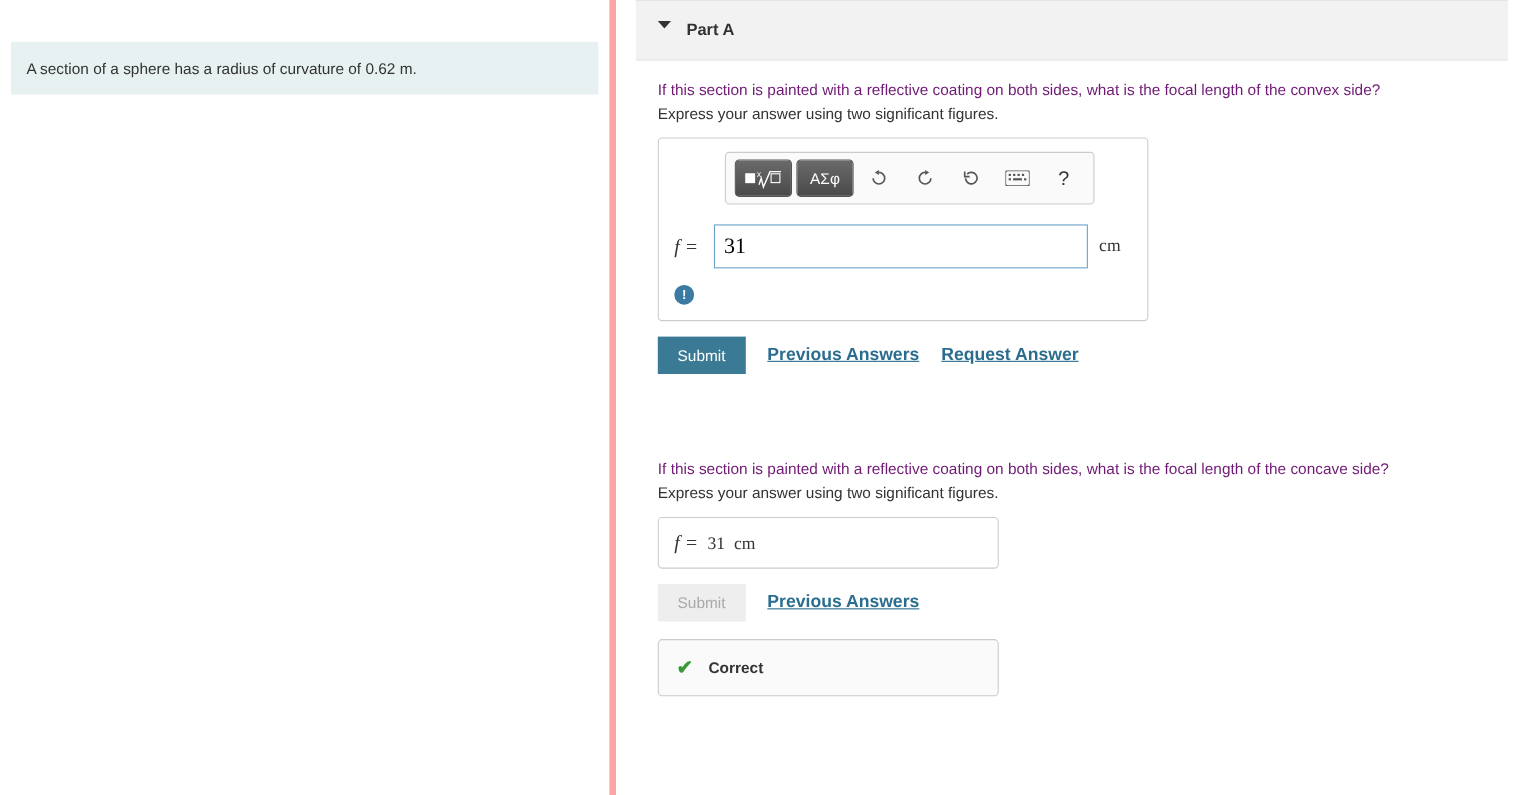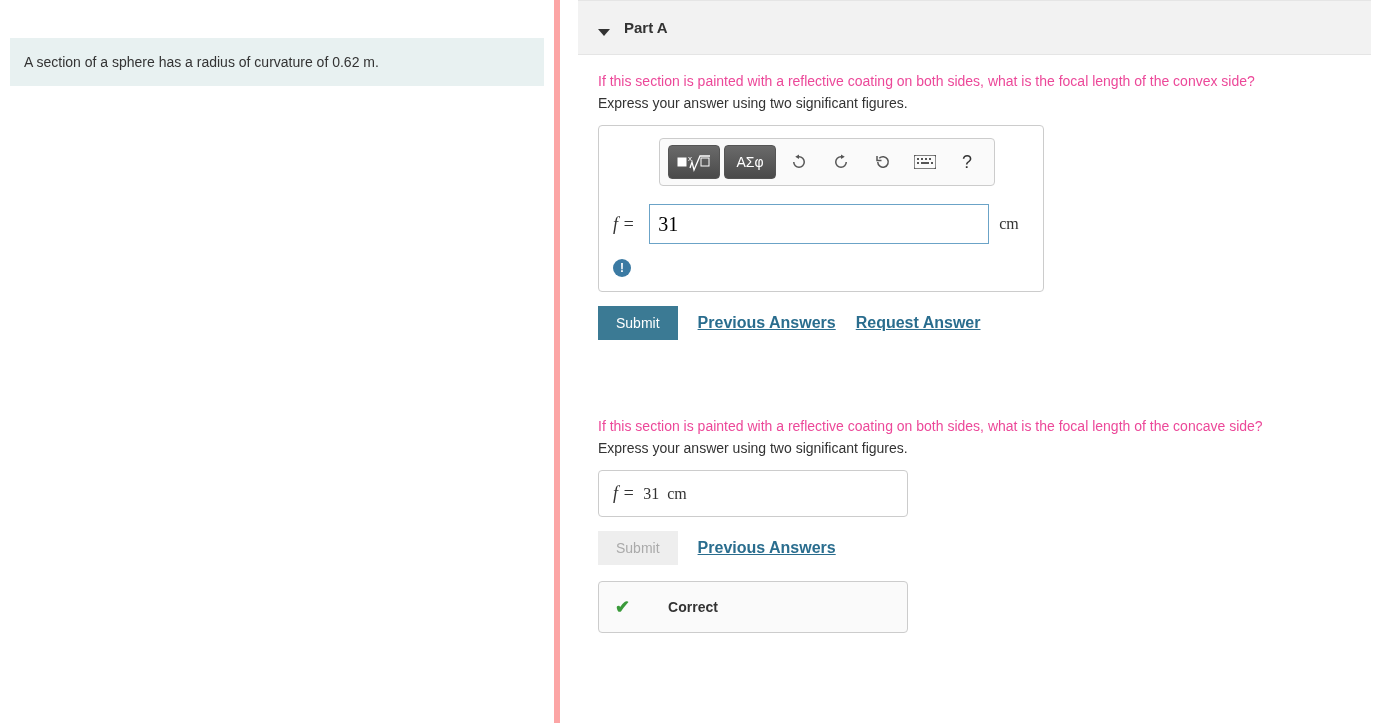--- a/index.html
+++ b/index.html
@@ -30,38 +30,38 @@
   .right-col {
     flex: 1;
     padding: 0 18px 20px 18px;
   }
   .part-header {
     background: #f2f2f2;
     border-top: 1px solid #e5e5e5;
     border-bottom: 1px solid #e5e5e5;
     padding: 18px 20px;
     display: flex;
-    align-items: flex-end;
+    align-items: flex-start;
     gap: 14px;
   }
   .part-title {
     font-weight: bold;
     color: #333;
     font-size: 15px;
   }
   .caret-down {
     width: 0; height: 0;
     border-left: 6px solid transparent;
     border-right: 6px solid transparent;
     border-top: 7px solid #333;
   }
   .part-body {
     padding: 18px 20px 24px 20px;
   }
-  .question-text { color: #ec4899; margin-bottom: 6px; }
+  .question-text { color: #701a75; margin-bottom: 6px; }
   .instr { font-weight: normal; margin-bottom: 14px; }
   .answer-box {
     border: 1px solid #ccc;
     border-radius: 4px;
     padding: 12px 14px 14px 14px;
     width: 446px;
   }
   .toolbar {
     border: 1px solid #ccc;
     border-radius: 4px;
@@ -163,21 +163,21 @@
     border-radius: 4px;
     padding: 14px 16px;
     width: 310px;
     display: flex;
     align-items: center;
     gap: 14px;
     margin-top: 16px;
     background: #fafafa;
   }
   .check-icon { color: #3a9a3a; font-size: 18px; font-weight: bold; }
-  .result-label { font-weight: bold; margin-left: 24px; }
+  .result-label { font-weight: bold; }
   .gap { height: 36px; }
 </style>
 </head>
 <body>
 
 <div class="page">
 
   <div class="left-col">
     <div class="prompt-box">
       <span>A section of a sphere has a radius of curvature of 0.62 m.</span>

